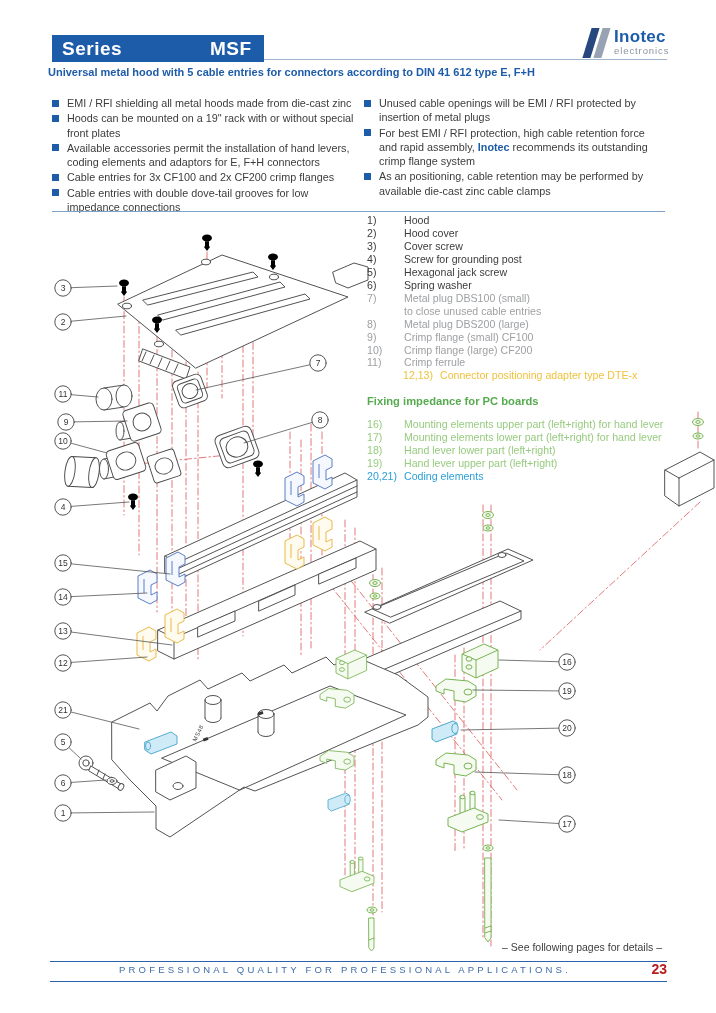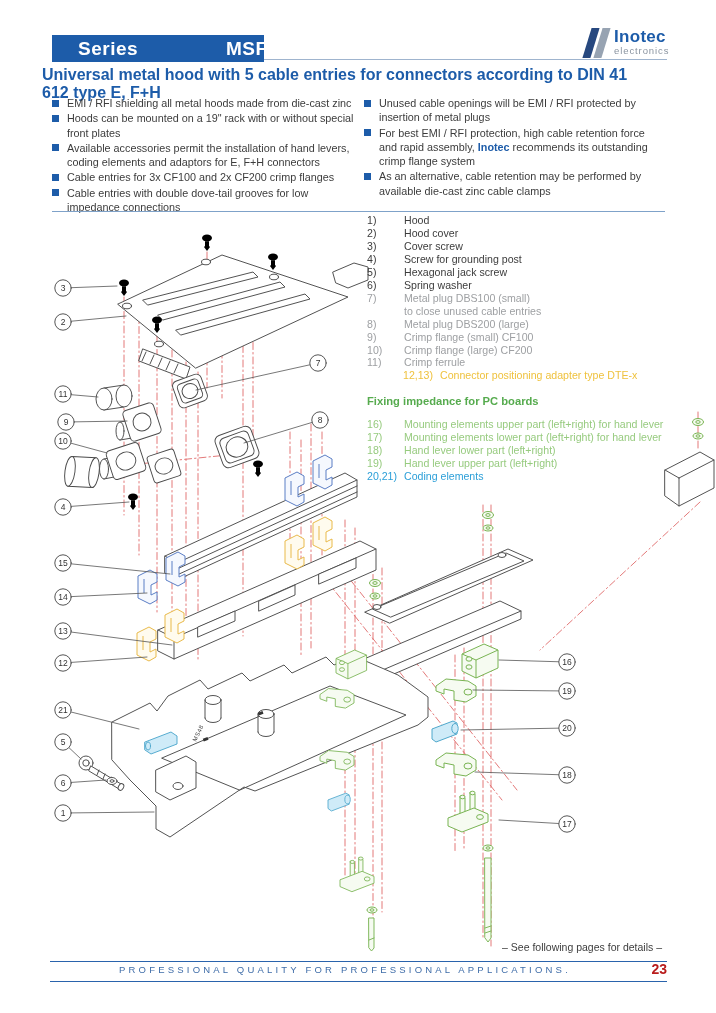--- a/index.html
+++ b/index.html
@@ -2,33 +2,33 @@
 <html><head>
 <meta charset="utf-8">
 <style>
   html,body{margin:0;padding:0;}
   body{width:716px;height:1013px;background:#fff;position:relative;
        font-family:"Liberation Sans", sans-serif;-webkit-font-smoothing:antialiased;}
   .abs{position:absolute;}
 
   
   .series-bar{left:52px;top:35px;width:212px;height:27px;background:#1D5CA9;color:#fff;
-              display:flex;align-items:center;padding-left:26px;box-sizing:border-box;}
+              display:flex;align-items:center;padding-left:10px;box-sizing:border-box;}
   .series-bar .s1{font-size:19px;font-weight:bold;letter-spacing:.5px;}
   .series-bar .s2{font-size:19px;font-weight:bold;letter-spacing:.5px;margin-left:88px;}
   .hdr-line{left:264px;top:59px;width:403px;height:0;border-top:1.6px solid #9FB4CE;}
   .logo{left:584px;top:28px;display:flex;align-items:flex-start;}
   .logo-mark{width:26px;height:30px;position:relative;margin-right:4px;}
   .logo-mark .m1{position:absolute;left:3px;top:0;width:8px;height:30px;background:#27487F;transform:skewX(-17deg);}
   .logo-mark .m2{position:absolute;left:14px;top:0;width:8px;height:30px;background:#97A3B2;transform:skewX(-17deg);}
   .logo-text{display:flex;flex-direction:column;line-height:1;}
   .logo-brand{font-size:17px;font-weight:bold;color:#1D5CA9;letter-spacing:.3px;}
   .logo-sub{font-size:9.5px;color:#8A94A0;letter-spacing:.9px;margin-top:1px;text-align:right;}
 
-  .page-title{left:42px;top:66px;width:615px;font-size:16px;font-weight:bold;color:#1D5CA9;}
+  .page-title{left:48px;top:66px;width:615px;font-size:11px;font-weight:bold;color:#1D5CA9;}
 
   
   .bcol{font-size:10.8px;color:#3C3C3C;line-height:14.3px;}
   .bcol-left{left:52px;top:96px;width:306px;}
   .bcol-right{left:364px;top:96px;width:300px;}
   .bitem{display:flex;margin-bottom:1px;}
   .bsq{flex:none;width:7px;height:7px;background:#1D5CA9;margin:3.5px 8px 0 0;}
   .btext{flex:1;}
   .brand{color:#1D5CA9;font-weight:bold;}
   .divider{left:52px;top:211px;width:613px;height:1px;background:#7FA2C9;}
@@ -500,21 +500,21 @@
   <div class="bitem">
       <span class="bsq"></span>
       <span class="btext"><span>Unused cable openings will be EMI / RFI protected by insertion of metal plugs</span><span class="brand"></span><span></span></span>
     </div>
   <div class="bitem">
       <span class="bsq"></span>
       <span class="btext"><span>For best EMI / RFI protection, high cable retention force and rapid assembly, </span><span class="brand">Inotec</span><span> recommends its outstanding crimp flange system</span></span>
     </div>
   <div class="bitem">
       <span class="bsq"></span>
-      <span class="btext"><span>As an alternative, cable retention may be performed by available die-cast zinc cable clamps</span><span class="brand"></span><span></span></span>
+      <span class="btext"><span>As an positioning, cable retention may be performed by available die-cast zinc cable clamps</span><span class="brand"></span><span></span></span>
     </div>
 </div>
 <div class="abs divider"></div>
 
 <div class="abs plist">
   <div class="prow tone-dark">
       <span class="pnum">1)</span>
       <span class="plabel">Hood</span>
     </div>
   <div class="prow tone-dark">

